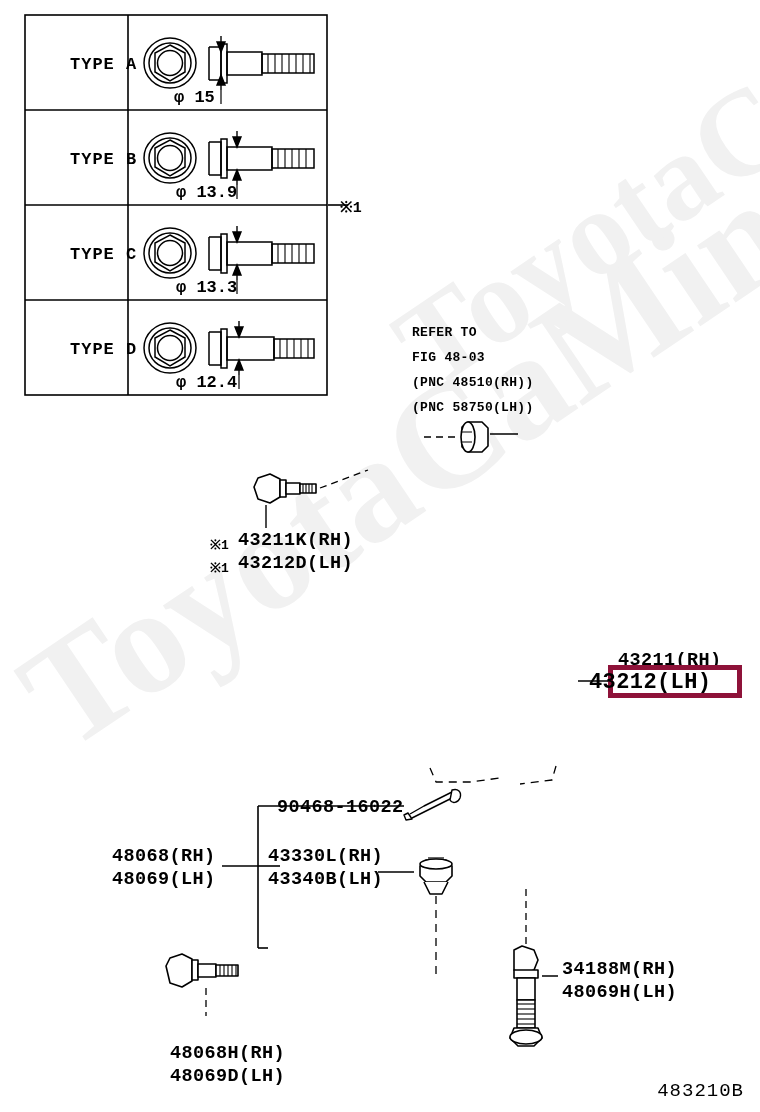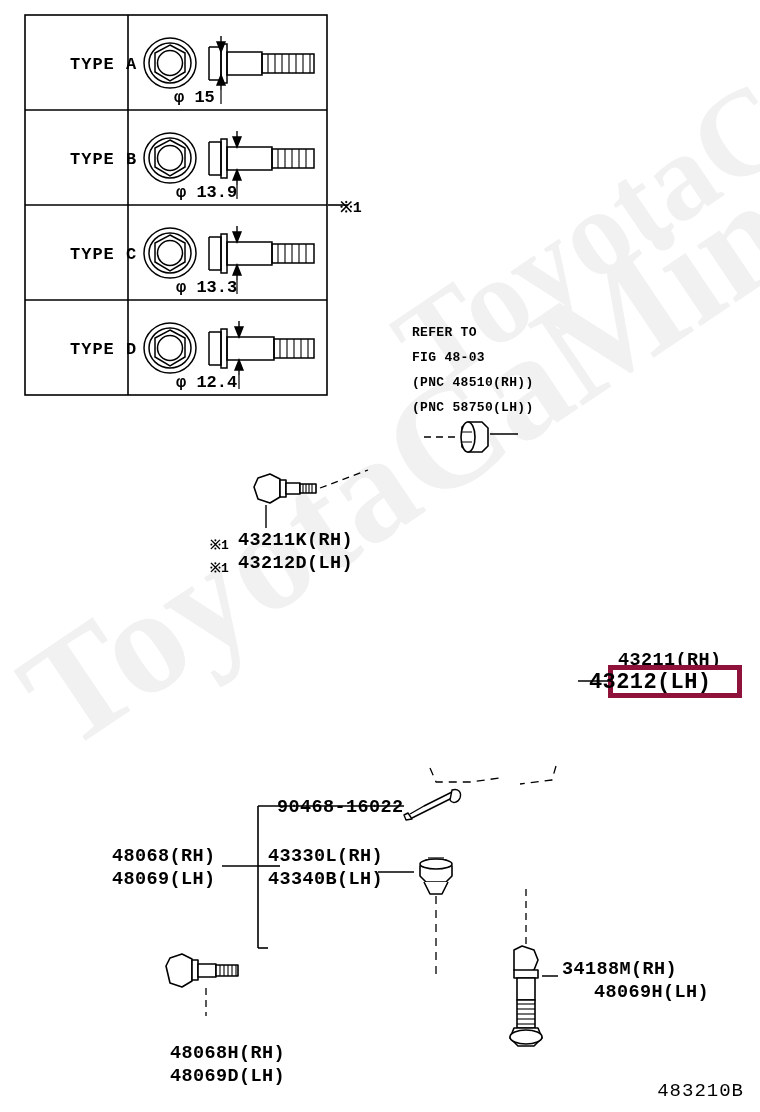--- a/index.html
+++ b/index.html
@@ -394,17 +394,17 @@
   <div class="lbl t18" style="left:112px;top:845px;line-height:23px;">48068(RH)</div>
   <div class="lbl t18" style="left:112px;top:868px;line-height:23px;">48069(LH)</div>
 
   <div class="lbl t18" style="left:268px;top:845px;line-height:23px;">43330L(RH)</div>
   <div class="lbl t18" style="left:268px;top:868px;line-height:23px;">43340B(LH)</div>
 
   <div class="lbl t18" style="left:170px;top:1042px;line-height:23px;">48068H(RH)</div>
   <div class="lbl t18" style="left:170px;top:1065px;line-height:23px;">48069D(LH)</div>
 
   <div class="lbl t18" style="left:562px;top:958px;line-height:23px;">34188M(RH)</div>
-  <div class="lbl t18" style="left:594px;top:981px;line-height:23px;">48069H(LH)</div>
+  <div class="lbl t18" style="left:562px;top:981px;line-height:23px;">48069H(LH)</div>
 
   <div id="figid">483210B</div>
 
 </div>
 
 </body></html>

